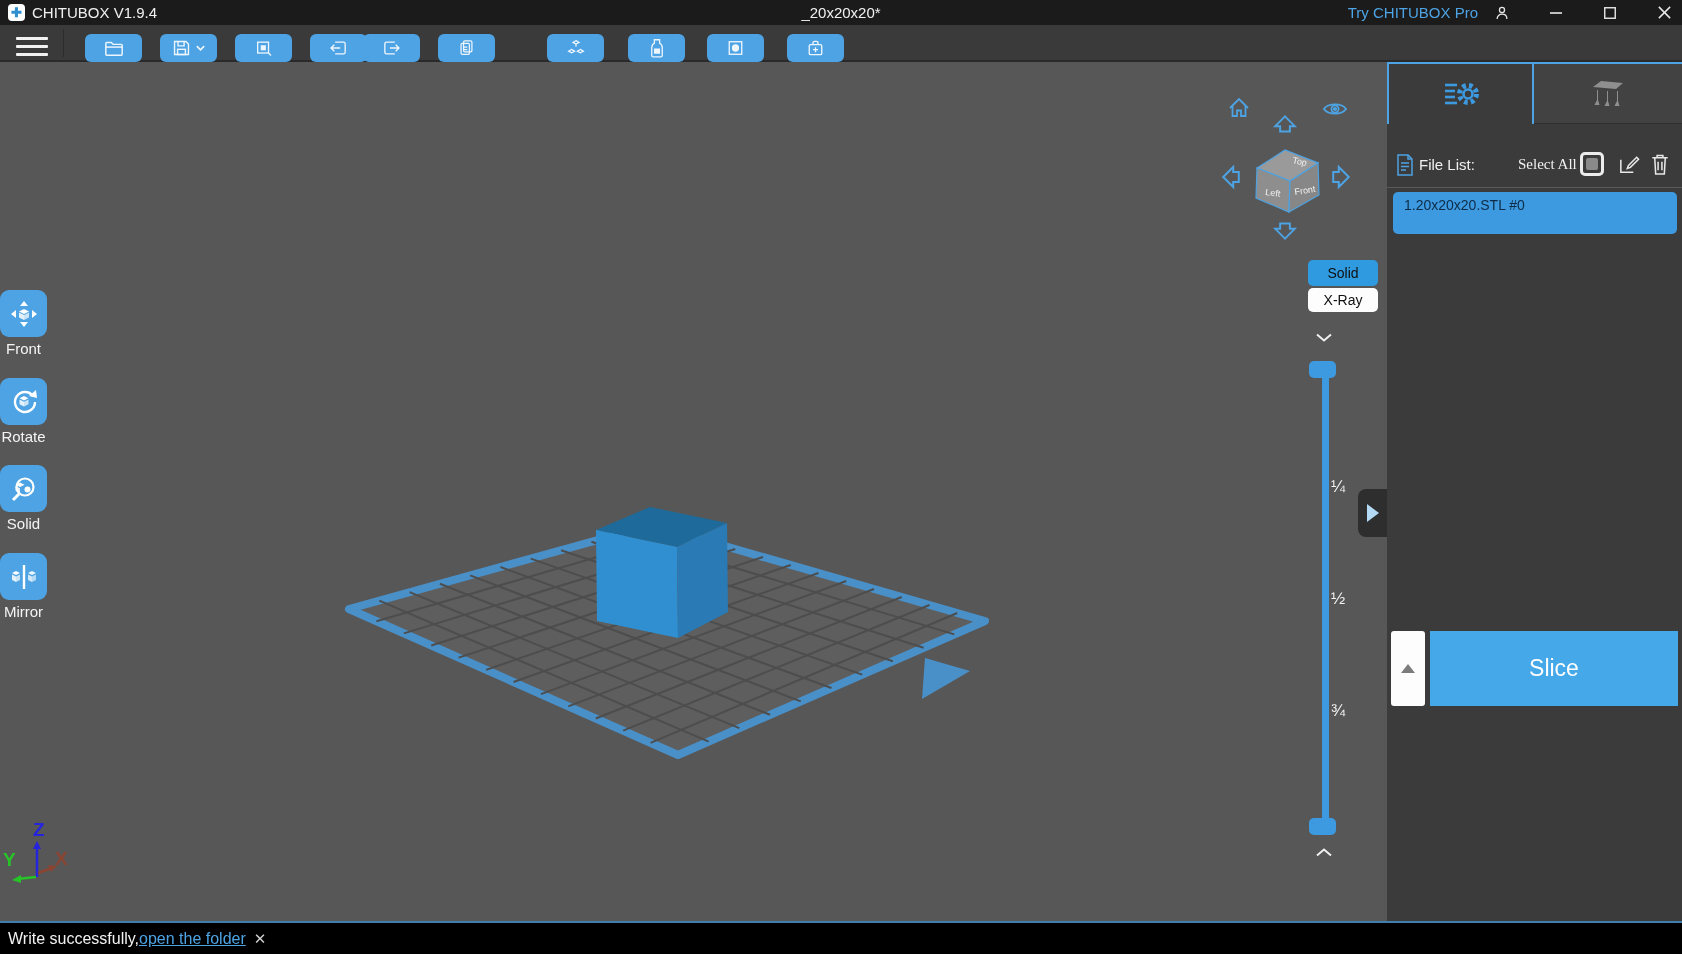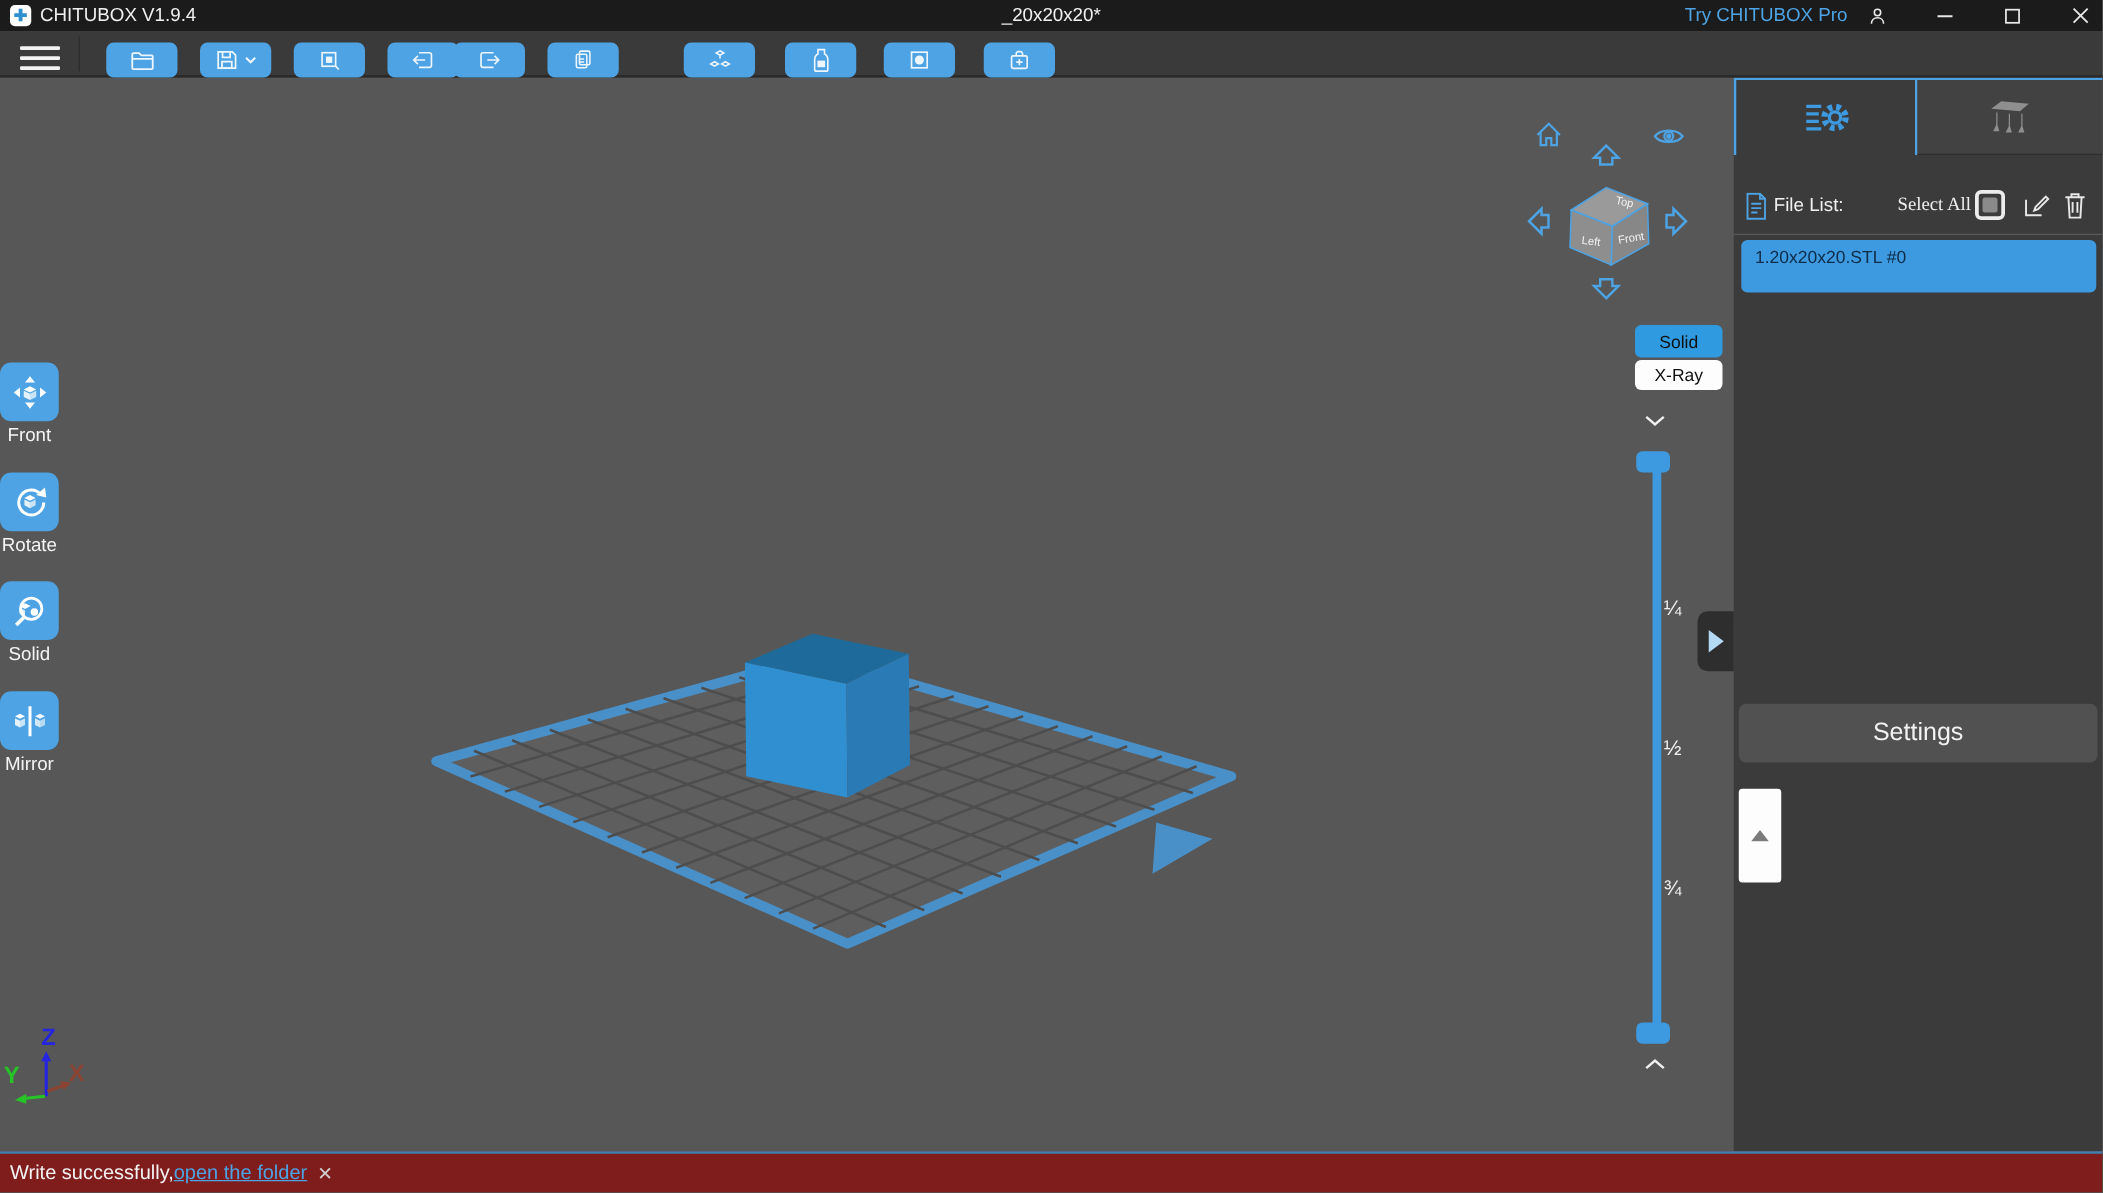--- a/index.html
+++ b/index.html
@@ -87,21 +87,21 @@
                    background:#fdfdfd; border-radius:3px; display:flex; align-items:center;
                    justify-content:center; cursor:pointer; }
   #slice-stepper .tri { width:0; height:0; border-left:7px solid transparent;
                         border-right:7px solid transparent; border-bottom:9px solid #7c7c7c; }
   #slice-button { position:absolute; left:43px; top:569px; width:248px; height:75px;
                   background:#45a8e8; border:none; color:#fdfdfd; font-size:23px;
                   font-family:inherit; cursor:pointer; }
 
   
   #statusbar { position:absolute; left:0; top:921px; width:1682px; height:33px;
-               background:#7f1d1d; border-top:2px solid #3f7fae; color:#f2f2f2;
+               background:#000000; border-top:2px solid #3f7fae; color:#f2f2f2;
                font-size:16px; z-index:45; display:flex; align-items:center; padding-left:8px; }
   #status-link { color:#4da3e3; text-decoration:underline; cursor:pointer; }
   #status-close { margin-left:8px; color:#cfcfcf; font-size:15px; cursor:pointer; }
 
   
   .cube-label { fill:#f2f2f2; font-size:9px; font-family:"Liberation Sans",sans-serif; }
 </style>
 </head>
 <body>
 
@@ -431,24 +431,24 @@
       <svg id="trash-icon" width="20" height="23" viewBox="0 0 20 24" fill="none" stroke="#e8e8e8" stroke-width="1.6">
         <path d="M2 5h16M7 5V2.5h6V5"></path>
           <path d="M4.5 5l1 17h9l1-17"></path>
           <path d="M8 9v9M12 9v9"></path>
       </svg>
     </div>
     <div id="filelist-divider"></div>
 
     <div id="file-item">1.20x20x20.STL #0</div>
 
-    <button id="settings-button">Settings</button>
     <div id="slice-stepper">
       <div class="tri"></div>
     </div>
+    <button id="slice-button">Slice</button>
   </div>
 
   <div id="statusbar">
     <span id="status-msg">Write successfully,</span>
       <span id="status-link">open the folder</span>
     <span id="status-close">✕</span>
   </div>
 
 </div>
 

